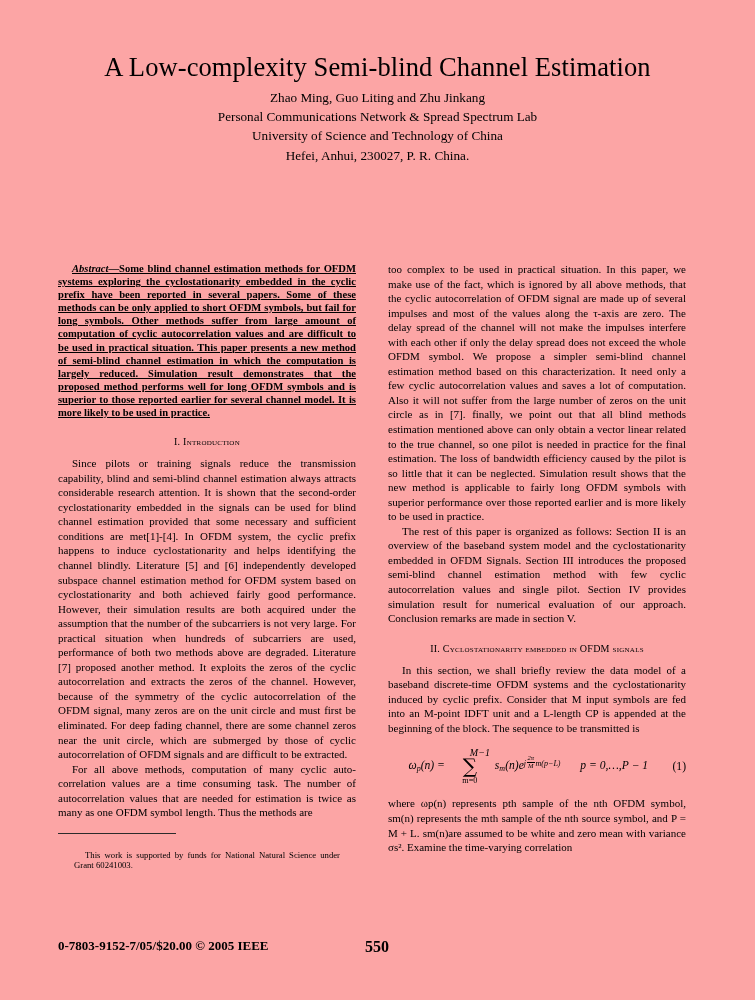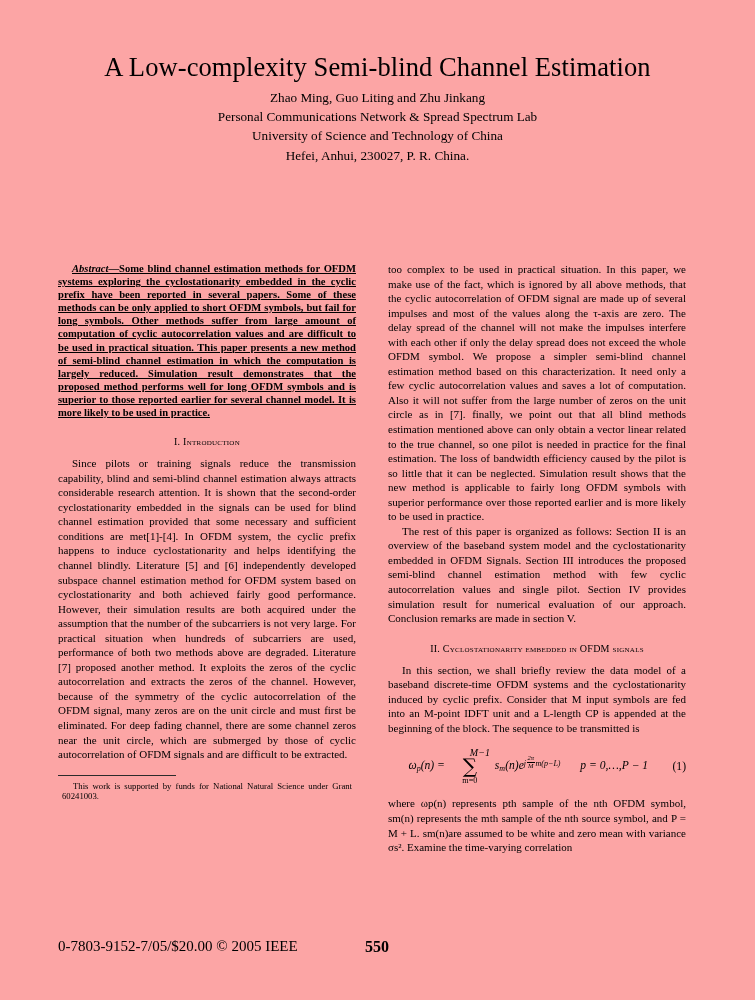--- a/index.html
+++ b/index.html
@@ -141,41 +141,41 @@
   .frac .den { display: block; padding: 0 1px; }
 
   
   .footnote-rule {
     width: 118px;
     height: 1px;
     background: #2b2b2b;
     margin: 13px 0 5px 0;
   }
   .footnote {
-    margin: 4px;
+    margin: 16px;
     font-size: 8.7px;
     line-height: 10.6px;
     text-align: justify;
     text-indent: 11px;
   }
 
   
   .footer {
     position: absolute;
     left: 58px;
     top: 938px;
     width: 640px;
     height: 20px;
   }
   .footer-left {
     position: absolute;
     left: 0;
     top: 0;
-    font-size: 15px;
-    font-weight: normal;
+    font-size: 13px;
+    font-weight: bold;
     font-family: "Liberation Serif", "DejaVu Serif", serif;
     white-space: nowrap;
   }
   .footer-page {
     position: absolute;
     left: 307px;
     top: 0;
     font-size: 16px;
     font-weight: bold;
   }
@@ -199,20 +199,21 @@
 
   <div class="columns">
 
     <div class="col col-left">
 
       <p class="abstract"><span class="abs-lead">Abstract—</span><span>Some blind channel estimation methods for OFDM systems exploring the cyclostationarity embedded in the cyclic prefix have been reported in several papers. Some of these methods can be only applied to short OFDM symbols, but fail for long symbols. Other methods suffer from large amount of computation of cyclic autocorrelation values and are difficult to be used in practical situation. This paper presents a new method of semi-blind channel estimation in which the computation is largely reduced. Simulation result demonstrates that the proposed method performs well for long OFDM symbols and is superior to those reported earlier for several channel model. It is more likely to be used in practice.</span></p>
 
       <h2 class="section"><span class="secnum">I.</span> <span>Introduction</span></h2>
 
       <p class="body">Since pilots or training signals reduce the transmission capability, blind and semi-blind channel estimation always attracts considerable research attention. It is shown that the second-order cyclostationarity embedded in the signals can be used for blind channel estimation provided that some necessary and sufficient conditions are met[1]-[4]. In OFDM system, the cyclic prefix happens to induce cyclostationarity and helps identifying the channel blindly. Literature [5] and [6] independently developed subspace channel estimation method for OFDM system based on cyclostationarity and both achieved fairly good performance. However, their simulation results are both acquired under the assumption that the number of the subcarriers is not very large. For practical situation when hundreds of subcarriers are used, performance of both two methods above are degraded. Literature [7] proposed another method. It exploits the zeros of the cyclic autocorrelation and extracts the zeros of the channel. However, because of the symmetry of the cyclic autocorrelation of the OFDM signal, many zeros are on the unit circle and must first be eliminated. For deep fading channel, there are some channel zeros near the unit circle, which are submerged by those of cyclic autocorrelation of OFDM signals and are difficult to be extracted.</p>
+      <p class="body">For all above methods, computation of many cyclic auto-correlation values are a time consuming task. The number of autocorrelation values that are needed for estimation is twice as many as one OFDM symbol length. Thus the methods are</p>
 
       <div class="footnote-rule"></div>
       <p class="footnote">This work is supported by funds for National Natural Science under Grant 60241003.</p>
     </div>
 
     <div class="col col-right">
 
       <p class="body noindent">too complex to be used in practical situation. In this paper, we make use of the fact, which is ignored by all above methods, that the cyclic autocorrelation of OFDM signal are made up of several impulses and most of the values along the τ-axis are zero. The delay spread of the channel will not make the impulses interfere with each other if only the delay spread does not exceed the whole OFDM symbol. We propose a simpler semi-blind channel estimation method based on this characterization. It need only a few cyclic autocorrelation values and saves a lot of computation. Also it will not suffer from the large number of zeros on the unit circle as in [7]. finally, we point out that all blind methods estimation mentioned above can only obtain a vector linear related to the true channel, so one pilot is needed in practice for the final estimation. The loss of bandwidth efficiency caused by the pilot is so little that it can be neglected. Simulation result shows that the new method is applicable to fairly long OFDM symbols with superior performance over those reported earlier and is more likely to be used in practice.</p>
       <p class="body">The rest of this paper is organized as follows: Section II is an overview of the baseband system model and the cyclostationarity embedded in OFDM Signals. Section III introduces the proposed semi-blind channel estimation method with few cyclic autocorrelation values and single pilot. Section IV provides simulation result for numerical evaluation of our approach. Conclusion remarks are made in section V.</p>
 

